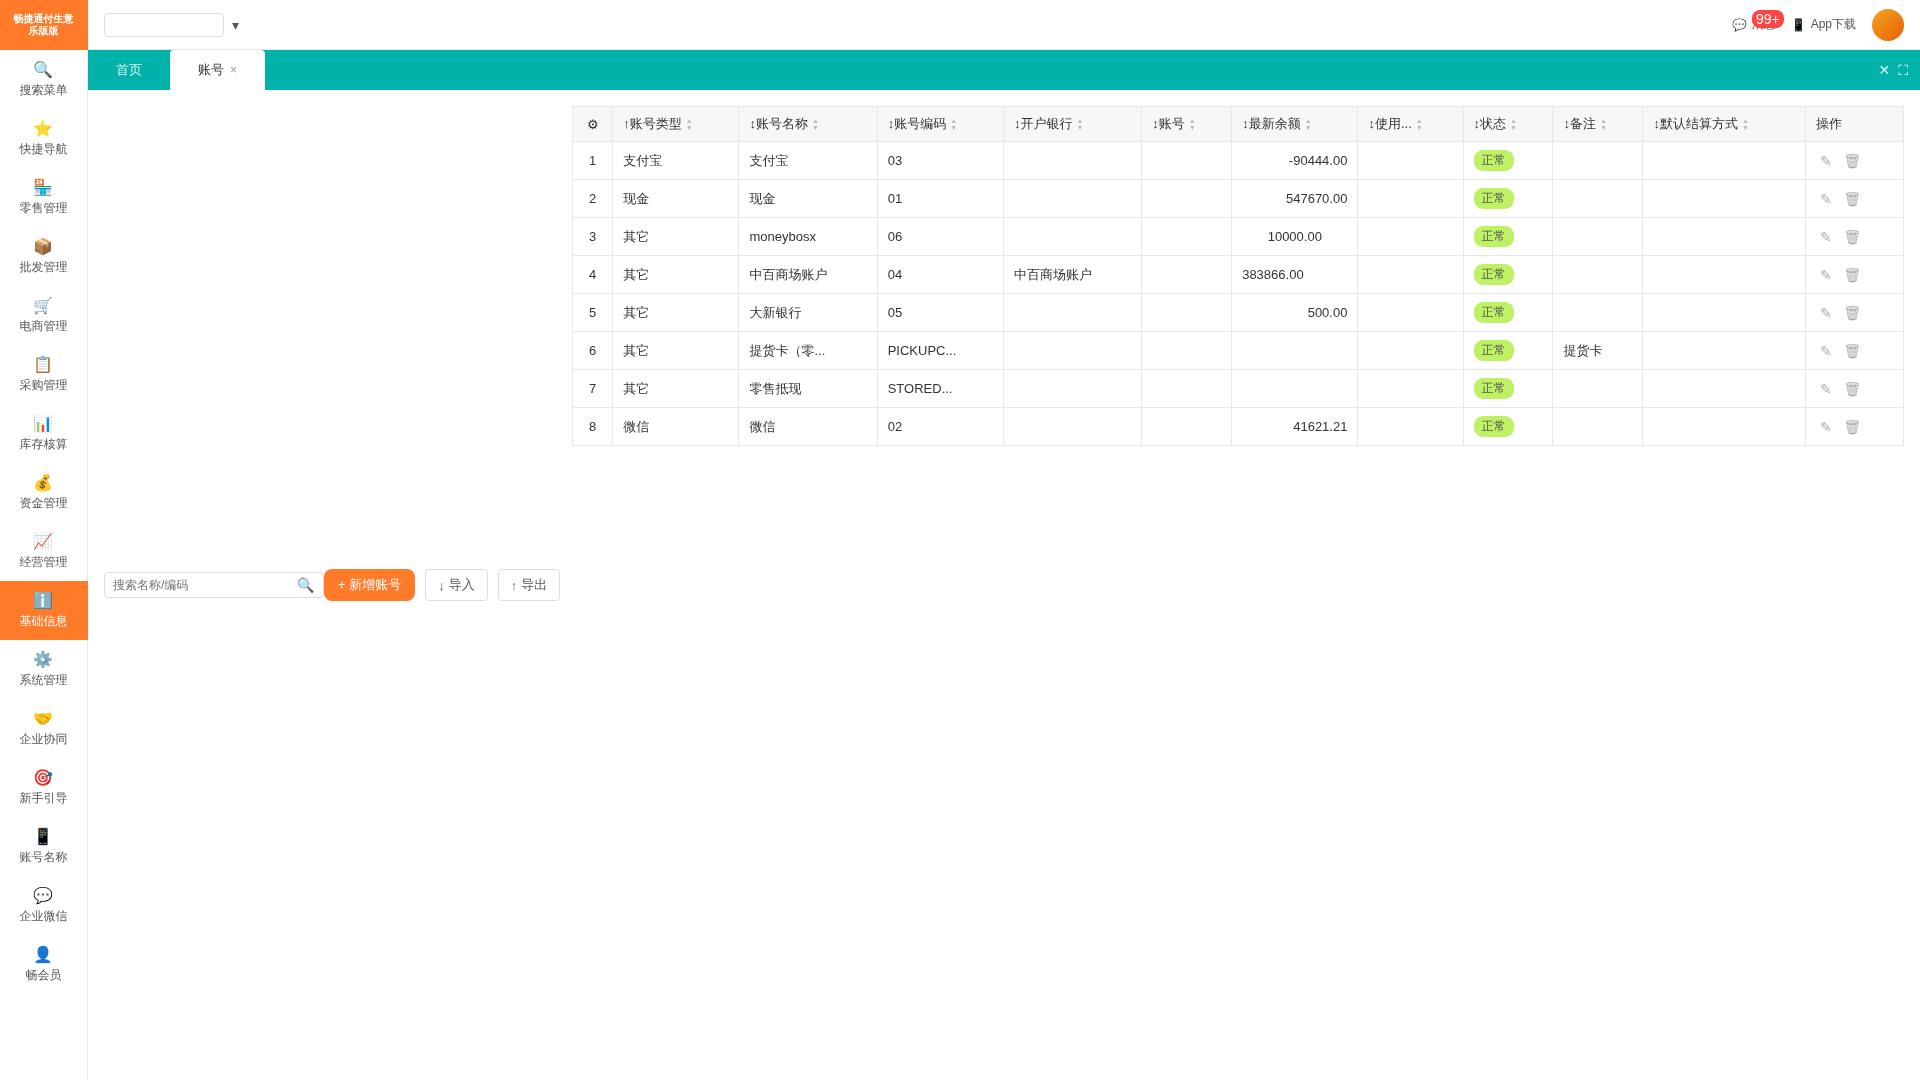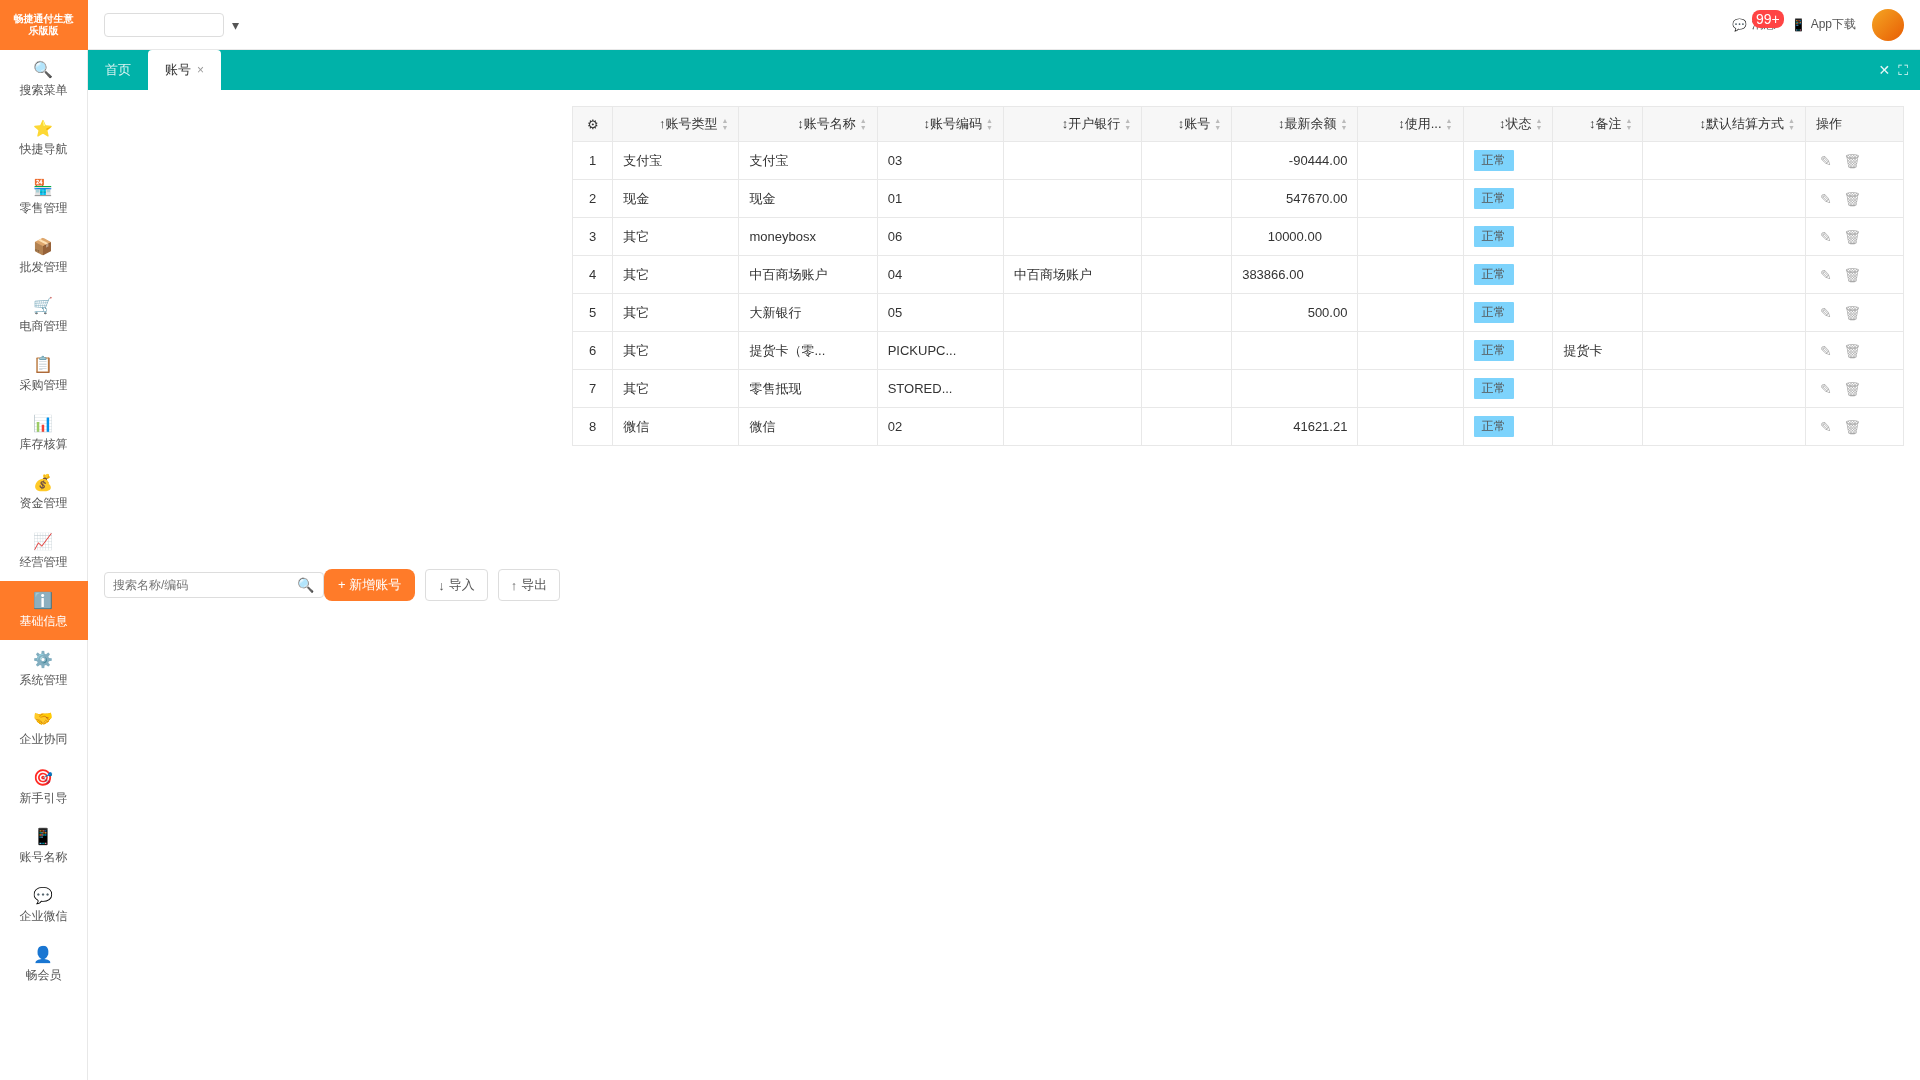--- a/index.html
+++ b/index.html
@@ -103,21 +103,21 @@
       background: #00b2a9;
       display: flex;
       align-items: center;
       padding: 0;
       flex-shrink: 0;
     }
     .tab {
       height: 40px;
       display: flex;
       align-items: center;
-      padding: 0 17px;
+      padding: 0 28px;
       cursor: pointer;
       font-size: 13px;
       color: rgba(255,255,255,0.85);
       gap: 6px;
     }
     .tab.active {
       background: #fff;
       color: #333;
       border-radius: 4px 4px 0 0;
     }
@@ -197,23 +197,23 @@
     }
     td {
       border: 1px solid #e8e8e8;
       padding: 8px 10px;
       color: #333;
       white-space: nowrap;
     }
     .status-badge {
       display: inline-block;
       padding: 2px 8px;
-      border-radius: 1px;
+      border-radius: 9px;
       font-size: 12px;
-      background: #7dd3fc;
+      background: #bef264;
       color: #555;
     }
     .action-btn {
       background: none;
       border: none;
       cursor: pointer;
       color: #aaa;
       font-size: 14px;
       padding: 2px 4px;
     }
@@ -248,21 +248,21 @@
     .page-input {
       width: 40px;
       border: 1px solid #ddd;
       border-radius: 3px;
       padding: 3px 6px;
       font-size: 13px;
       text-align: center;
     }
 
     
-    .th-inner { display: flex; align-items: center; gap: 4px; justify-content: flex-end; }
+    .th-inner { display: flex; align-items: center; gap: 4px; }
     .sort-arrows { display: flex; flex-direction: column; gap: 0; }
     .sort-arrows span { font-size: 7px; color: #bbb; line-height: 1; }
   </style>
 </head>
 <body>
 
 <div class="sidebar">
   <div class="sidebar-logo">
     <div class="sidebar-logo-text">
       <div style="font-size:10px;">畅捷通付生意</div>

